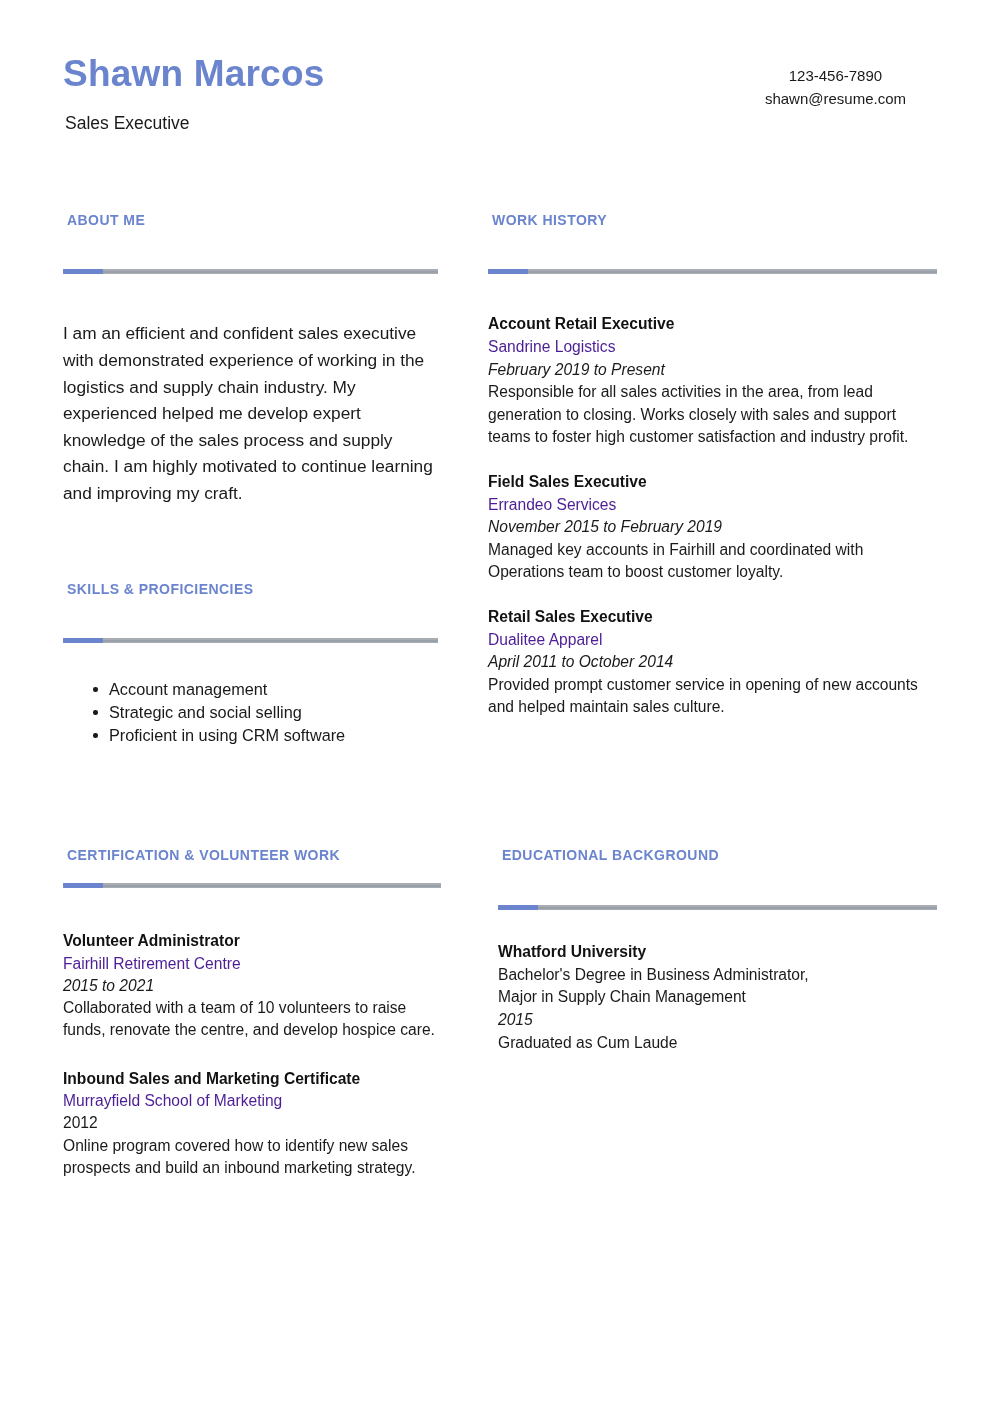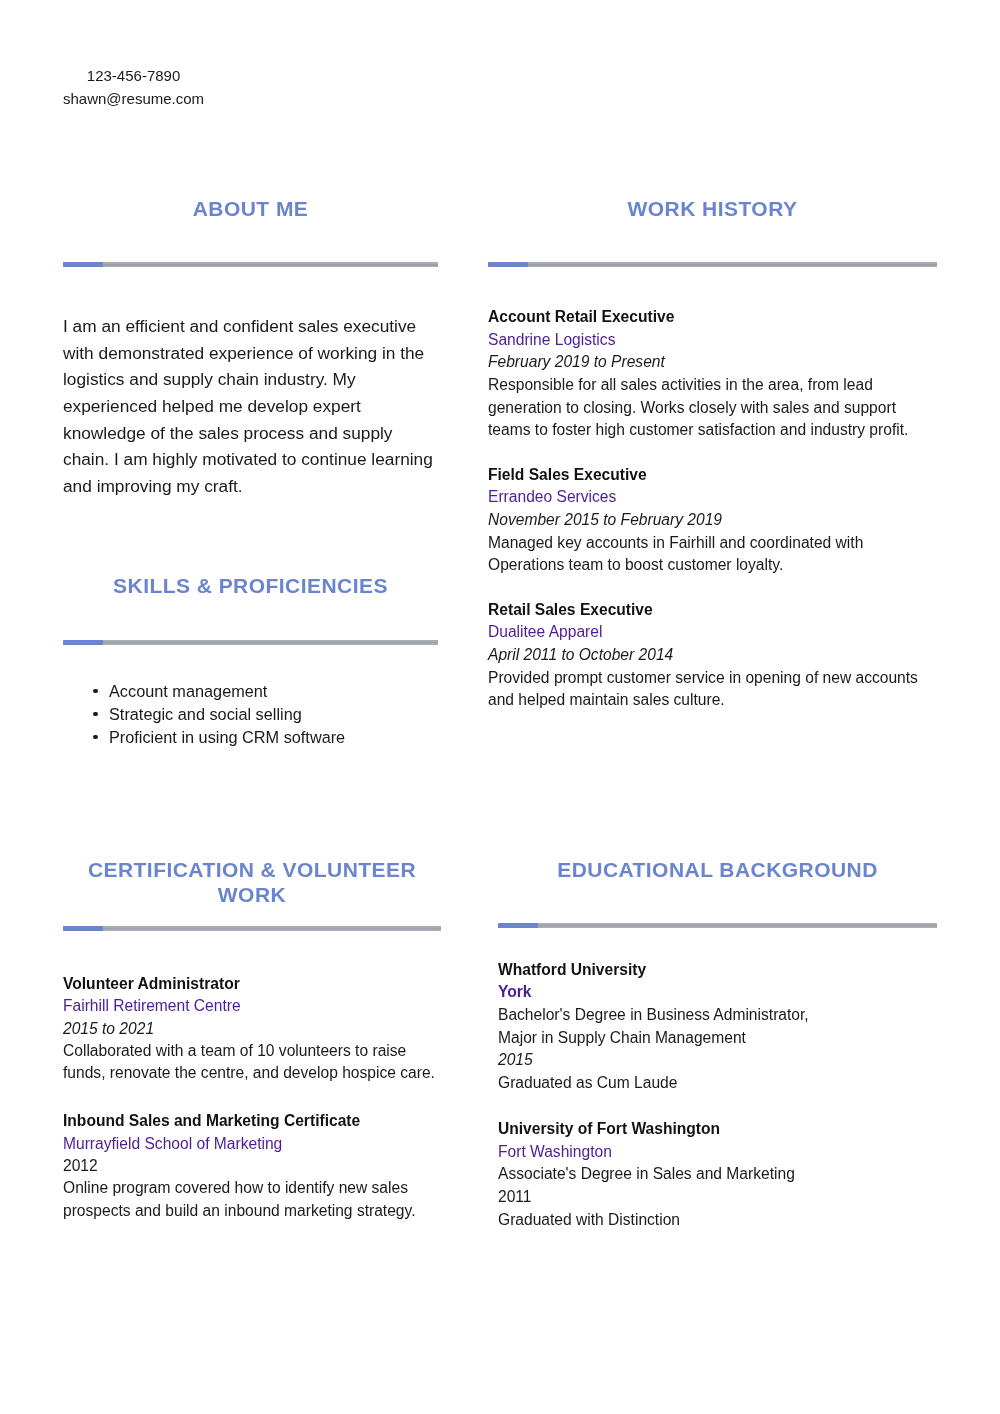--- a/index.html
+++ b/index.html
@@ -75,27 +75,26 @@
   }
 
   
   .columns.lower { margin-top: 96px; }
   .columns.lower .col-left { width: 378px; flex: 0 0 378px; }
   .columns.lower .col-gap  { width: 57px;  flex: 0 0 57px; }
   .columns.lower .col-right{ width: 439px; flex: 0 0 439px; }
 
   
   .section-title {
-    font-size: 21px;
+    font-size: 14px;
     font-weight: bold;
     color: #6b84ce;
     letter-spacing: 0.45px;
-    margin: 12px;
+    margin: 4px;
     line-height: 1.2;
-    text-align: center;
   }
   .rule {
     position: relative;
     height: 5px;
     margin-top: 41px;
     background: #a8acb3;
     background-clip: content-box;
   }
   .rule .rule-thin {
     position: absolute;
@@ -185,20 +184,24 @@
 
   .edu-entry { margin-bottom: 24px; }
   .cert-entry { margin-bottom: 26px; }
 </style>
 </head>
 <body>
 
 <div class="page">
 
   <div class="header">
+    <div class="header-left">
+      <div class="name">Shawn Marcos</div>
+      <div class="job-title">Sales Executive</div>
+    </div>
     <div class="header-right">
       <div class="contact-line">123-456-7890</div>
       <div class="contact-line">shawn@resume.com</div>
     </div>
   </div>
 
   <div class="columns upper">
 
     <div class="col-left">
 
@@ -302,34 +305,26 @@
         <h2 class="section-title">EDUCATIONAL BACKGROUND</h2>
         <div class="rule">
           <div class="rule-thin"></div>
           <div class="rule-accent"></div>
         </div>
 
         <div class="entries" style="margin-top:31px;">
 
           <div class="edu-entry">
             <div class="entry-title">Whatford University</div>
-            <div class="entry-sub bold">York</div>
             <div class="entry-desc">Bachelor's Degree in Business Administrator,</div>
             <div class="entry-desc">Major in Supply Chain Management</div>
             <div class="entry-date">2015</div>
             <div class="entry-desc">Graduated as Cum Laude</div>
           </div>
 
-          <div class="edu-entry">
-            <div class="entry-title">University of Fort Washington</div>
-            <div class="entry-sub">Fort Washington</div>
-            <div class="entry-desc">Associate's Degree in Sales and Marketing</div>
-            <div class="entry-date upright">2011</div>
-            <div class="entry-desc">Graduated with Distinction</div>
-          </div>
 
         </div>
       </section>
     </div>
 
   </div>
 
 </div>
 
 </body></html>

